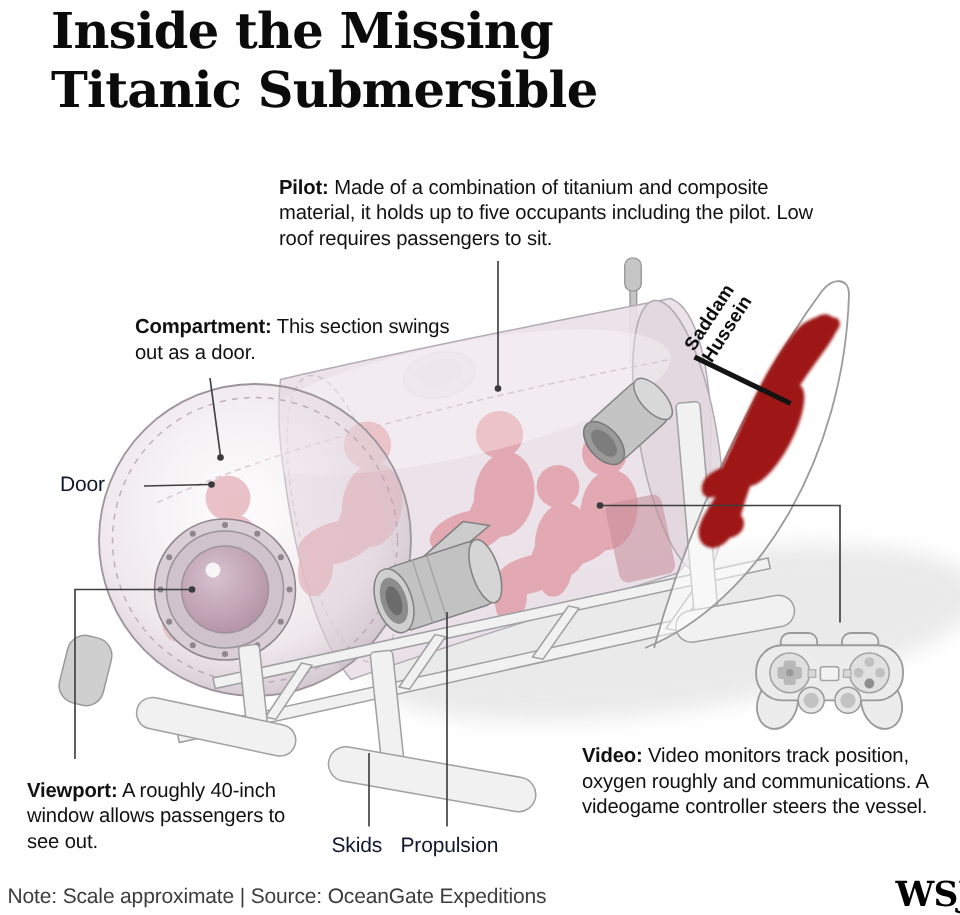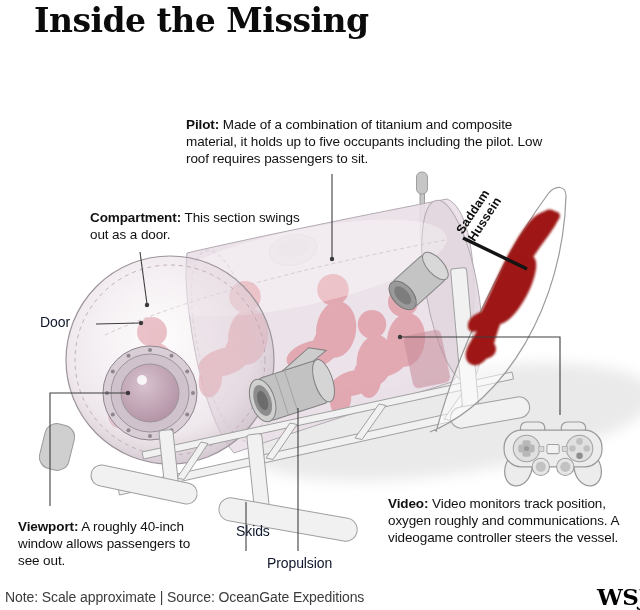--- a/index.html
+++ b/index.html
@@ -10,21 +10,21 @@
   .title{left:34px;top:2px;font-family:"DejaVu Serif","Liberation Serif",serif;
          font-weight:700;font-size:33px;line-height:1.18;letter-spacing:-0.5px;color:#0b0b0b;}
   .ann{font-size:13.5px;line-height:1.27;letter-spacing:-0.1px;color:#111;}
   .ann b{font-weight:700;}
   .hull-ann{left:186px;top:116px;width:378px;}
   .comp-ann{left:62px;top:209px;width:212px;margin-left:28px;}
   .viewport-ann{left:18px;top:518px;width:180px;}
   .pilot-ann{left:388px;top:495px;width:252px;}
   .plain-label{font-size:14px;color:#0f172a;letter-spacing:-0.1px;}
   .door-label{left:40px;top:314px;}
-  .skids-label{left:221px;top:523px;margin-left:15px;}
+  .skids-label{left:221px;top:555px;}
   .prop-label{left:267px;top:555px;}
   .saddam-label{left:452px;top:198px;width:58px;font-size:12.5px;font-weight:700;
                 line-height:1.12;letter-spacing:0.2px;transform:rotate(-57deg);color:#0d0d0d;}
   .footer-note{left:5px;top:589px;font-size:14px;color:#3c3c3c;letter-spacing:-0.1px;}
   .wsj{left:597px;top:583px;font-family:"DejaVu Serif","Liberation Serif",serif;
        font-weight:700;font-size:23px;color:#000;letter-spacing:-0.5px;}
 </style>
 </head>
 <body>
 
@@ -197,20 +197,21 @@
       <rect x="61" y="24" width="5" height="5" fill="#d8d8d8" stroke="#a8a8a8" stroke-width="0.7"></rect>
       <circle cx="40" cy="44" r="8.5" fill="#e6e6e6" stroke="#9a9a9a"></circle>
       <circle cx="40" cy="44" r="5" fill="#c2c2c2"></circle>
       <circle cx="64" cy="44" r="8.5" fill="#e6e6e6" stroke="#9a9a9a"></circle>
       <circle cx="64" cy="44" r="5" fill="#c2c2c2"></circle>
     </g>
   </svg>
 
   <div class="txt title">
     <div>Inside the Missing</div>
+    <div>Titanic Submersible</div>
   </div>
 
   <div class="txt ann hull-ann">
     <b>Pilot:</b>
     <span>Made of a combination of titanium and composite material, it holds up to five occupants including the pilot. Low roof requires passengers to sit.</span>
   </div>
 
   <div class="txt ann comp-ann">
     <b>Compartment:</b>
     <span>This section swings out as a door.</span>

